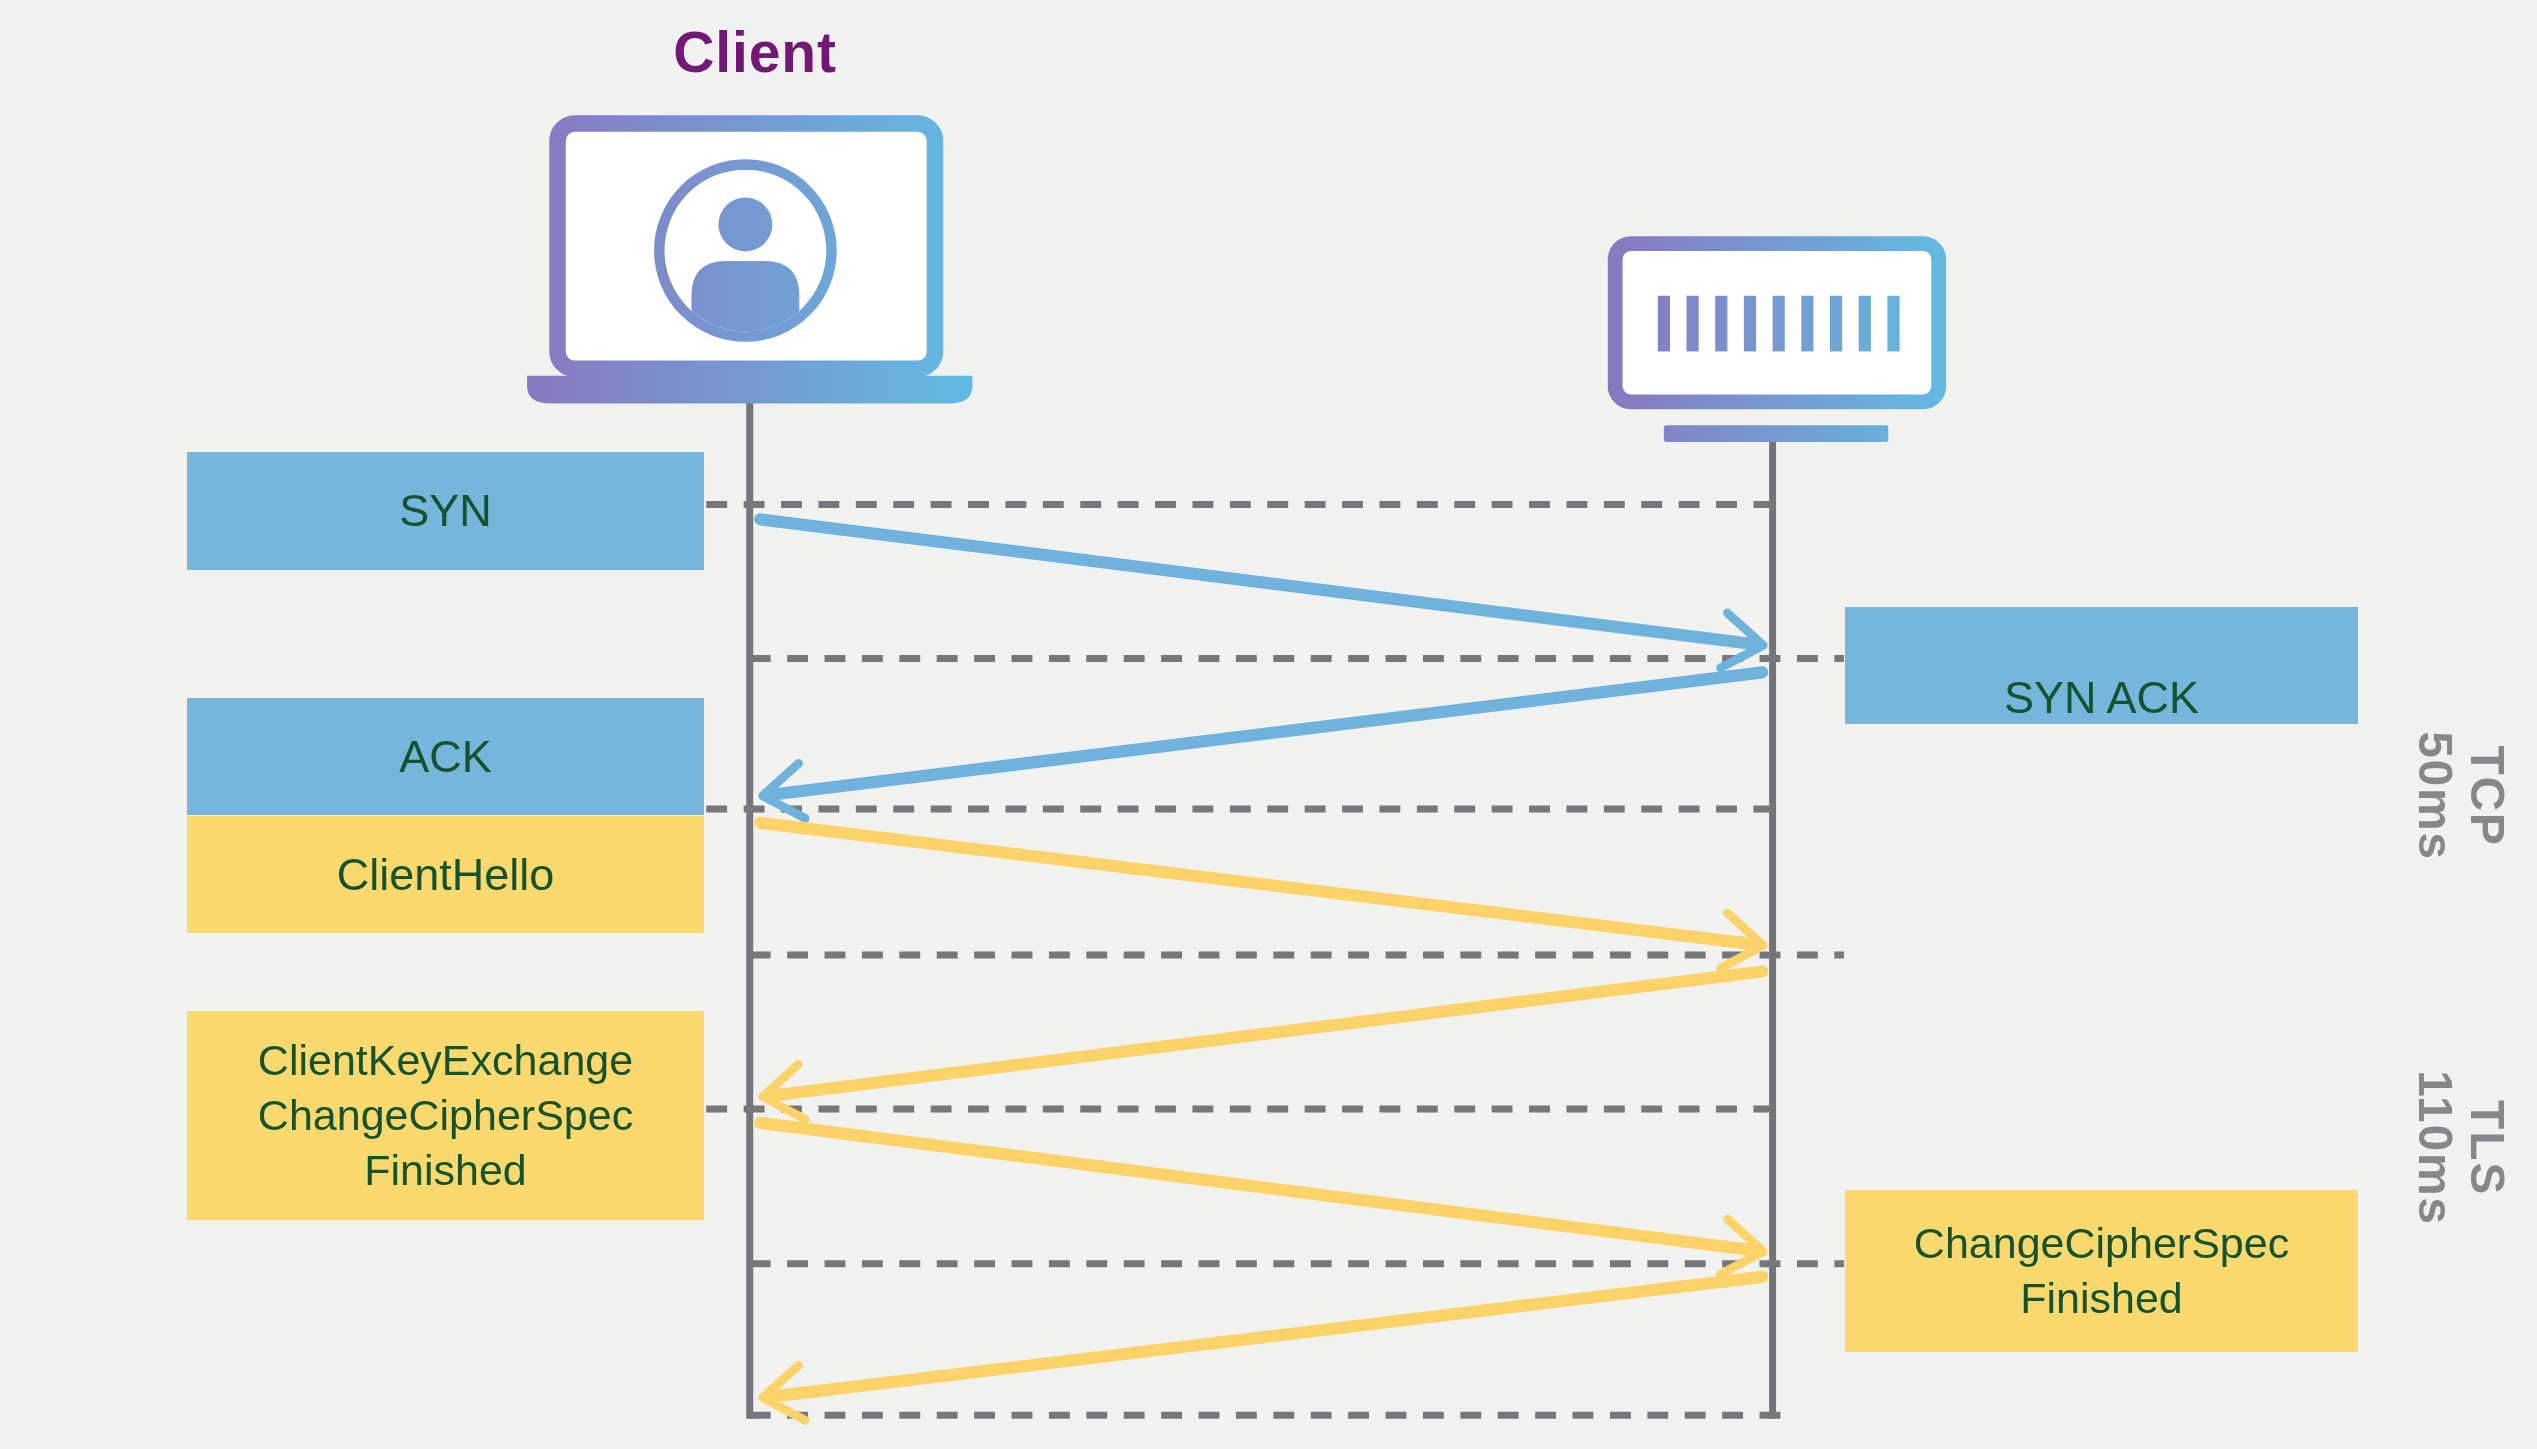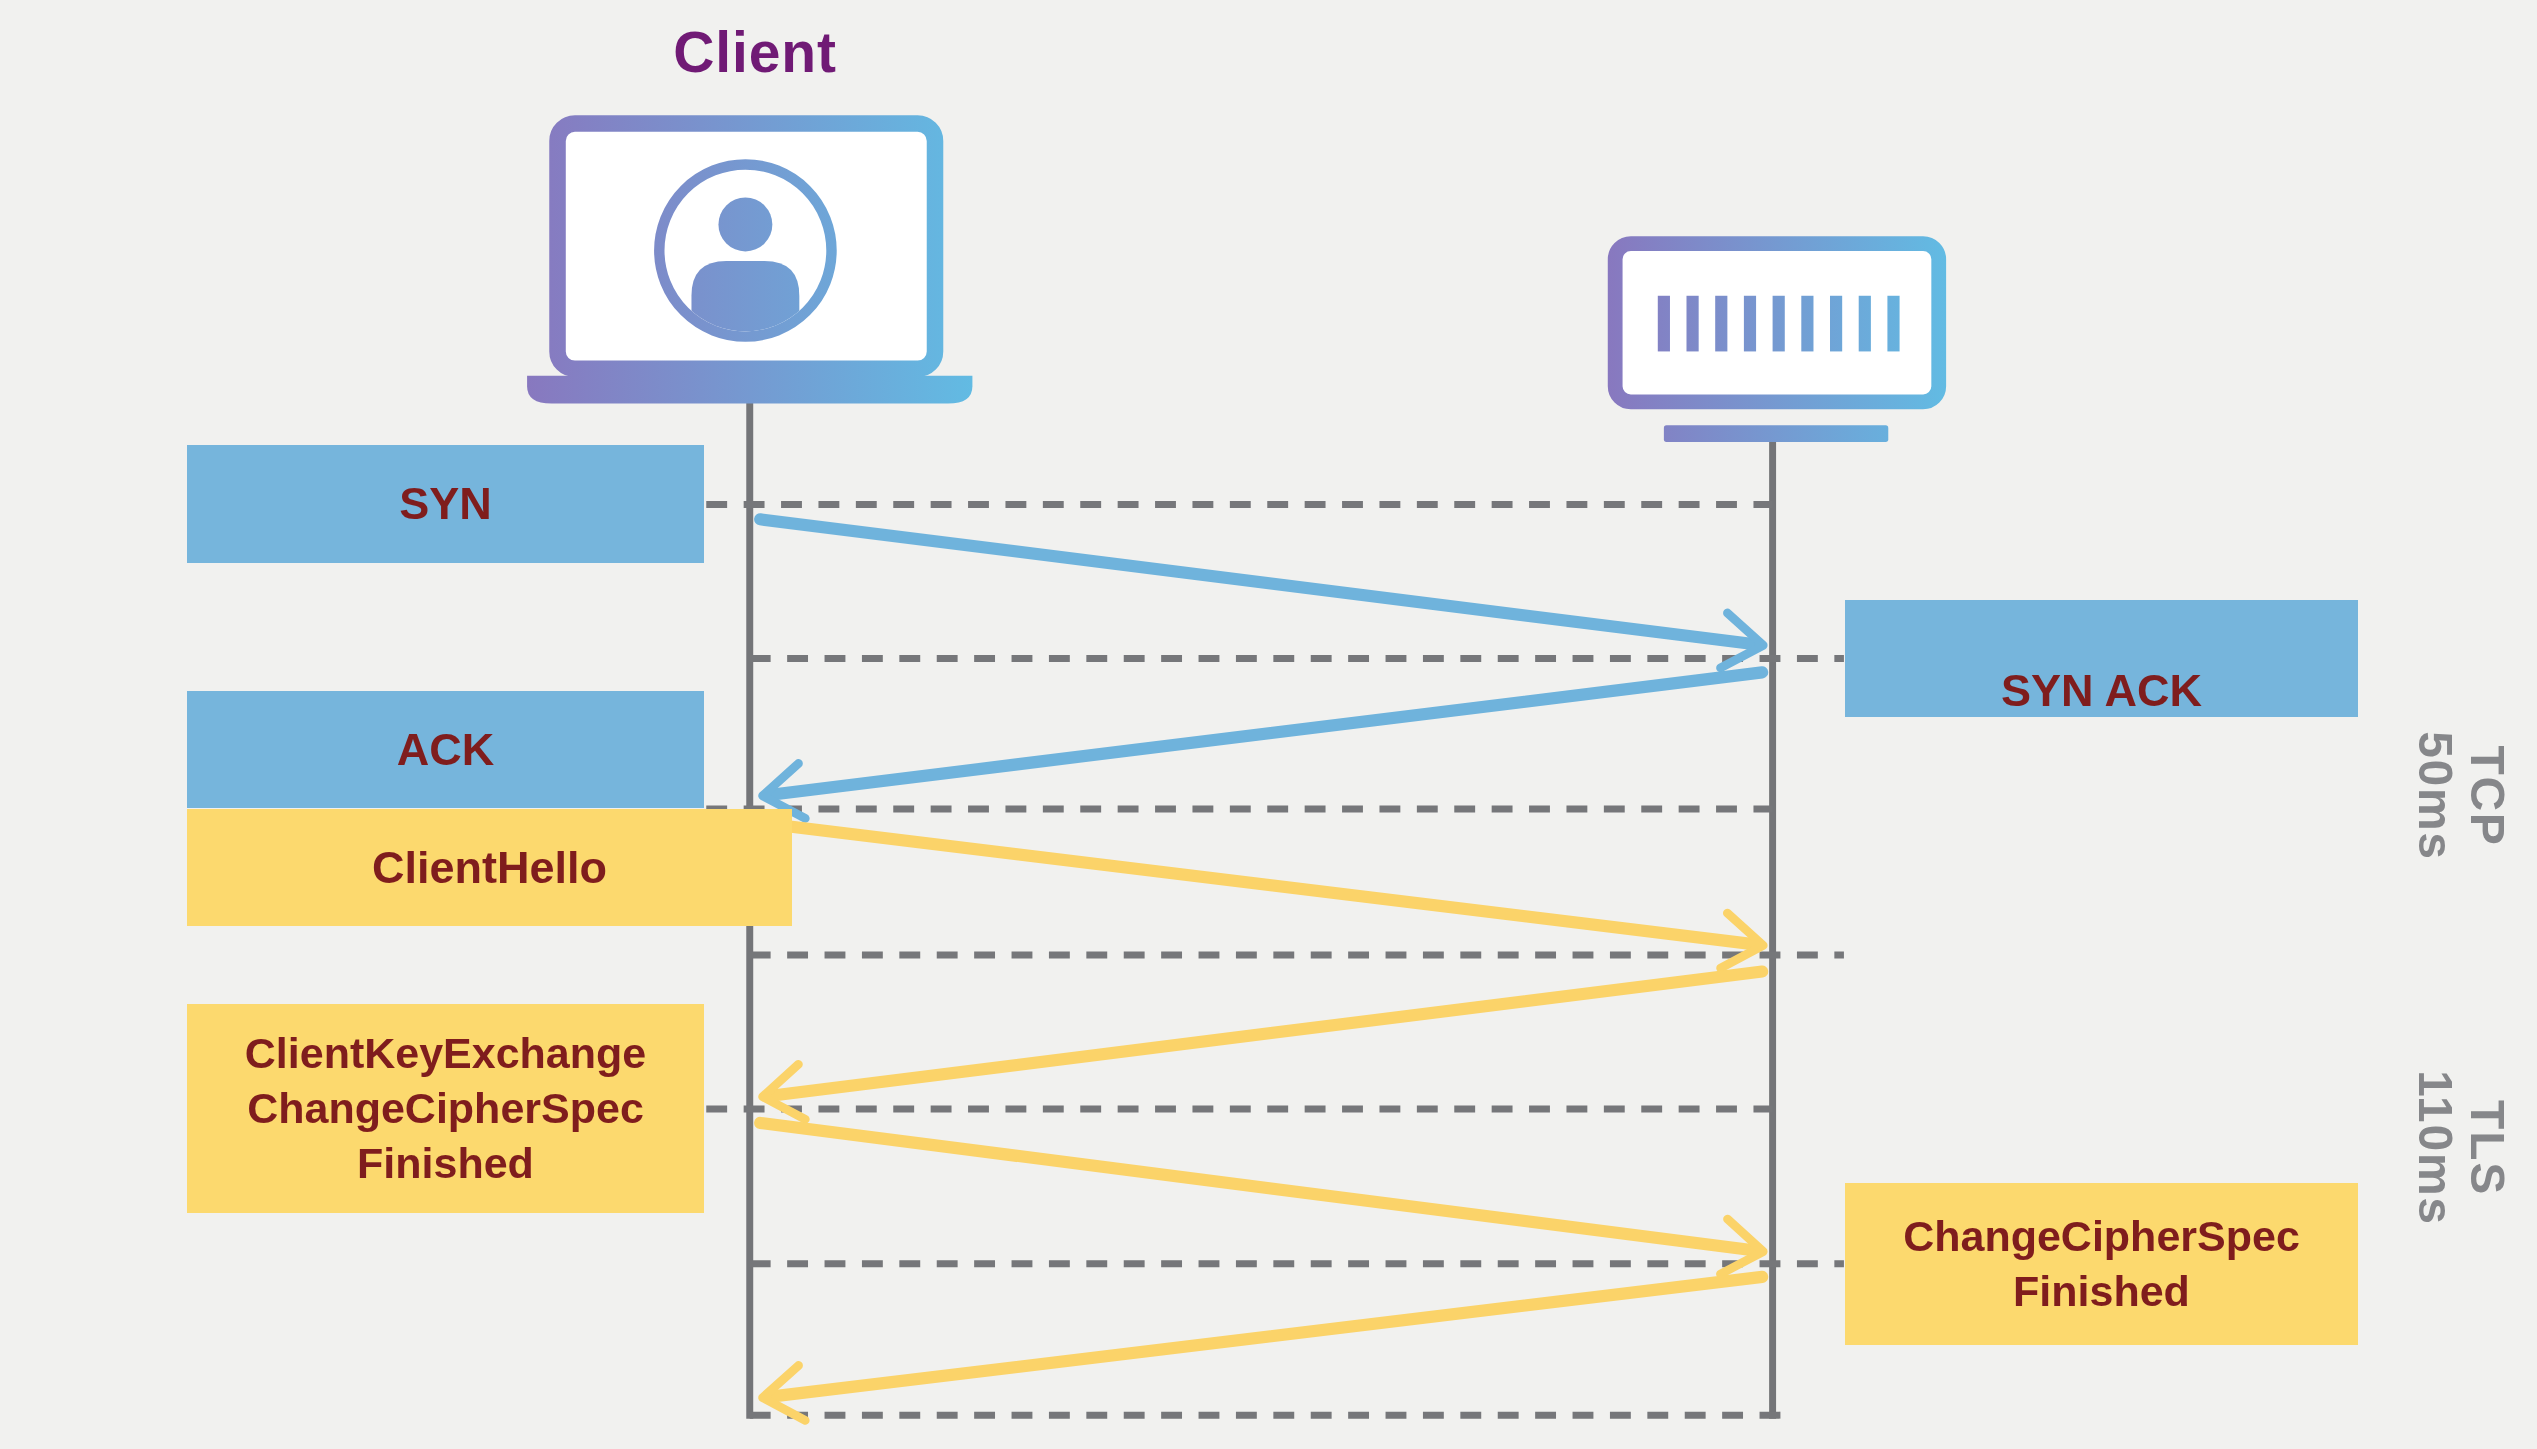--- a/index.html
+++ b/index.html
@@ -22,22 +22,23 @@
     text-align:center;
     font-size:57px;font-weight:700;
     color:#701a75;
     letter-spacing:0.9px;
   }
   .msg-box{
     position:absolute;
     display:flex;flex-direction:column;
     align-items:center;justify-content:center;
     text-align:center;
-    font-weight:700;
-    color:#7f1d1d;
+    font-weight:400;
+    color:#14532d;
+    margin-top:7px;
   }
   .msg-box .line{display:block;}
   .box-blue{background:#76b5dc;}
   .box-yellow{background:#fcd96e;}
   .fs1{font-size:45px;line-height:52px;}
   .fs3{font-size:43px;line-height:55px;}
   .phase-label{
     position:absolute;
     width:278px;height:148px;
     display:flex;flex-direction:column;
@@ -136,21 +137,21 @@
   <div class="actor-title" style="left:494px;top:19px;">Client</div>
 
   <div class="msg-box box-blue fs1" style="left:187px;top:445px;width:517px;height:118px;">
     <span class="line">SYN</span>
   </div>
 
   <div class="msg-box box-blue fs1" style="left:187px;top:691px;width:517px;height:117px;">
     <span class="line">ACK</span>
   </div>
 
-  <div class="msg-box box-yellow fs1" style="left:187px;top:809px;width:605px;height:117px;">
+  <div class="msg-box box-yellow fs1" style="left:187px;top:809px;width:517px;height:117px;">
     <span class="line">ClientHello</span>
   </div>
 
   <div class="msg-box box-yellow fs3" style="left:187px;top:1004px;width:517px;height:209px;">
     <span class="line">ClientKeyExchange</span>
     <span class="line">ChangeCipherSpec</span>
     <span class="line">Finished</span>
   </div>
 
   <div class="msg-box box-blue fs1" style="left:1845px;top:600px;width:513px;height:117px;justify-content:flex-end;">

